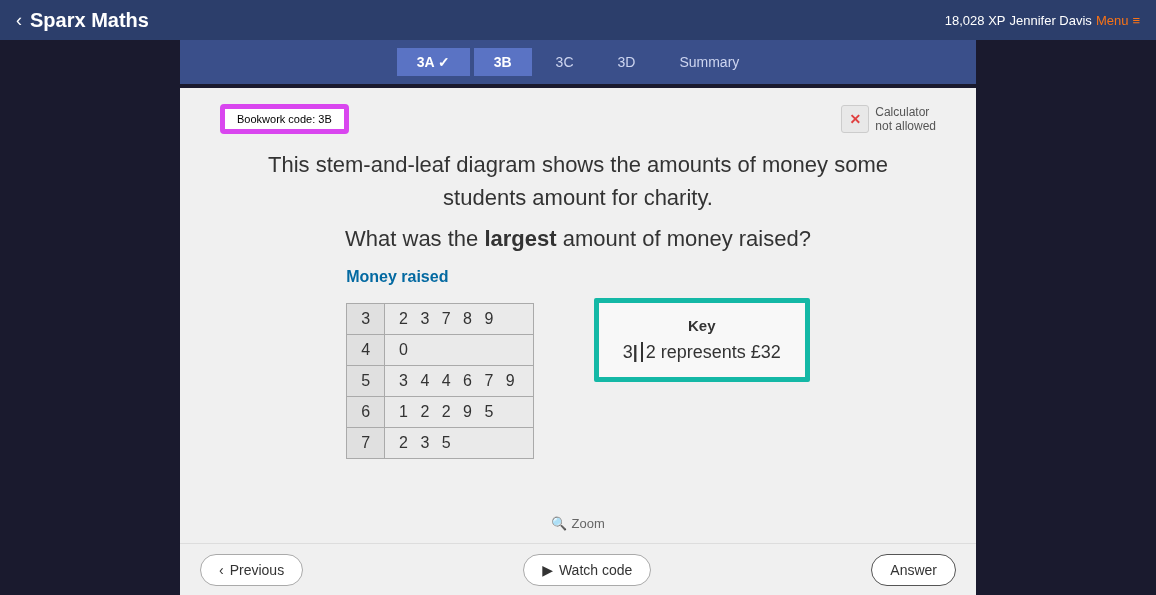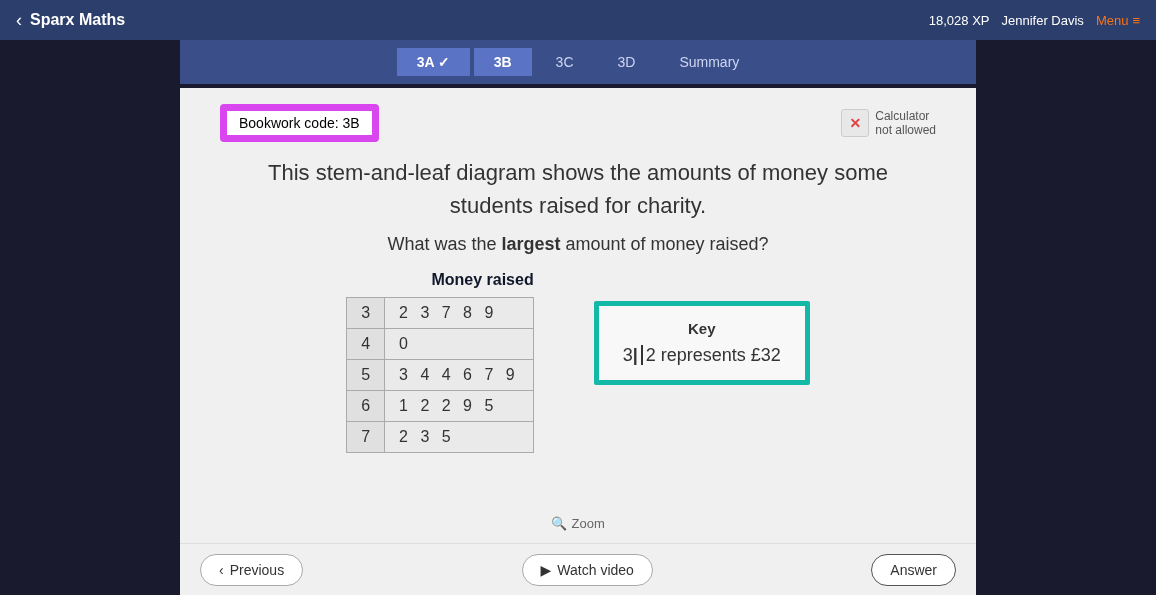--- a/index.html
+++ b/index.html
@@ -30,28 +30,28 @@
     }
 
     .back-arrow {
       color: #fff;
       font-size: 18px;
       cursor: pointer;
     }
 
     .app-title {
       color: #fff;
-      font-size: 16px;
+      font-size: 20px;
       font-weight: bold;
     }
 
     .top-bar-right {
       display: flex;
       align-items: center;
-      gap: 12px;
+      gap: 4px;
       color: #fff;
       font-size: 13px;
     }
 
     .xp-display {
       color: #fff;
     }
 
     .username {
       color: #fff;
@@ -99,23 +99,23 @@
     
     .bookwork-bar {
       display: flex;
       align-items: center;
       justify-content: space-between;
       margin-bottom: 14px;
     }
 
     .bookwork-code {
       background: #fff;
-      border: 7px solid #d946ef;
+      border: 5px solid #d946ef;
       padding: 4px 12px;
-      font-size: 14px;
+      font-size: 11px;
       border-radius: 4px;
     }
 
     .calculator-info {
       display: flex;
       align-items: center;
       gap: 6px;
       font-size: 12px;
       color: #555;
     }
@@ -142,21 +142,21 @@
     .question-intro {
       text-align: center;
       font-size: 22px;
       color: #333;
       line-height: 1.5;
       margin-bottom: 12px;
     }
 
     .question-main {
       text-align: center;
-      font-size: 18px;
+      font-size: 22px;
       color: #333;
       margin-bottom: 16px;
     }
 
     .question-main strong {
       font-weight: bold;
     }
 
     
     .diagram-section {
@@ -168,23 +168,23 @@
     }
 
     .stem-leaf {
       display: flex;
       flex-direction: column;
     }
 
     .diagram-title {
       font-size: 16px;
       font-weight: bold;
-      color: #0f172a;
-      margin-bottom: 8px;
-      text-align: right;
+      color: #0369a1;
+      margin-bottom: 17px;
+      text-align: left;
     }
 
     .stem-leaf-table {
       border-collapse: collapse;
     }
 
     .stem-leaf-table td {
       border: 1px solid #aaa;
       padding: 6px 14px;
       font-size: 16px;
@@ -354,21 +354,21 @@
         </div>
         <div>
           <div>Calculator</div>
           <div>not allowed</div>
         </div>
       </div>
     </div>
 
     <div class="question-intro">
       <span>This stem-and-leaf diagram shows the amounts of money some</span><br>
-      <span>students raised for charity.</span>
+      <span>students amount for charity.</span>
     </div>
 
     <div class="question-main">
       <span>What was the </span><strong>largest</strong><span> amount of money raised?</span>
     </div>
 
     <div class="diagram-section">
       <div class="stem-leaf">
         <div class="diagram-title">Money raised</div>
         <table class="stem-leaf-table">
@@ -409,19 +409,19 @@
     <div class="zoom-area">
       <span>🔍</span>
       <span>Zoom</span>
     </div>
     <button class="prev-btn">
       <span>‹</span>
       <span>Previous</span>
     </button>
     <button class="watch-video-btn">
       <span>▶</span>
-      <span>Watch video</span>
+      <span>Watch code</span>
     </button>
     <button class="answer-btn">
       <span>Answer</span>
     </button>
   </div>
 </div>
 
 </body></html>

